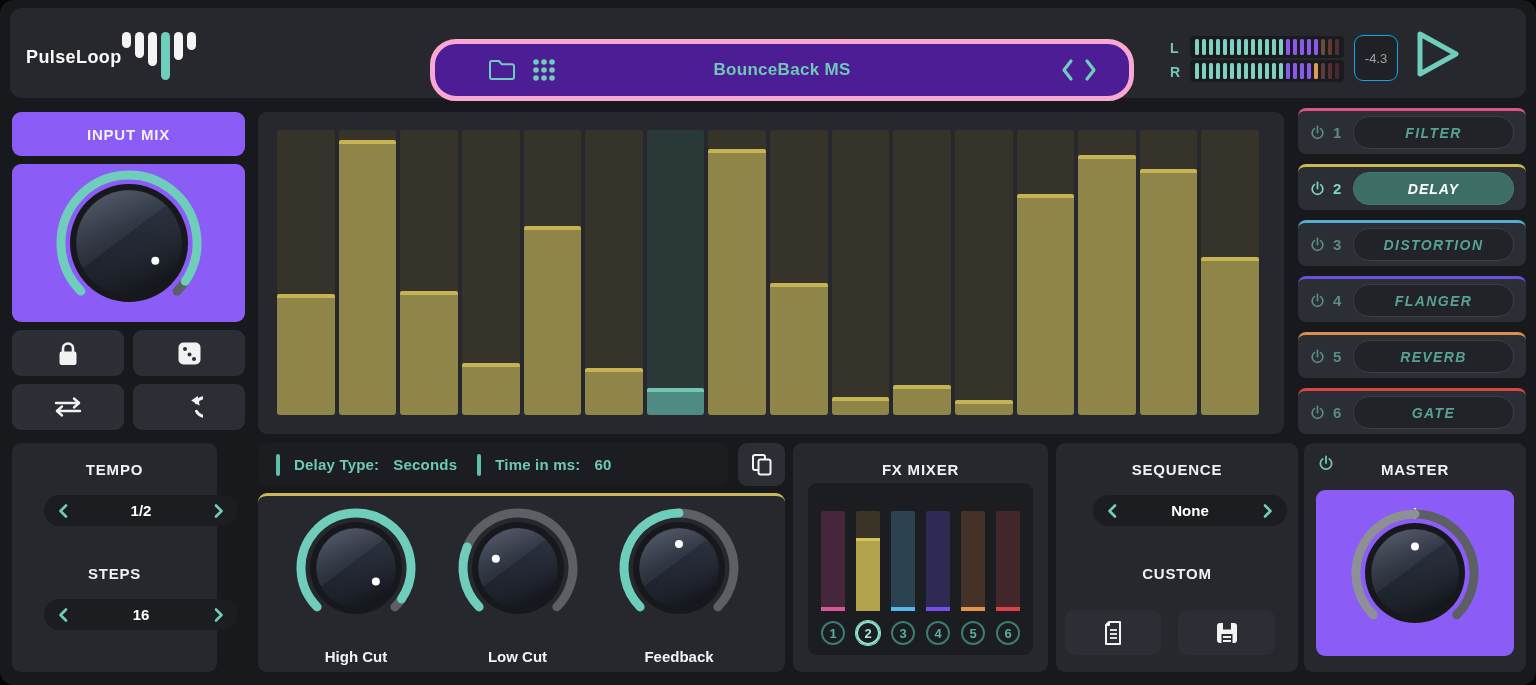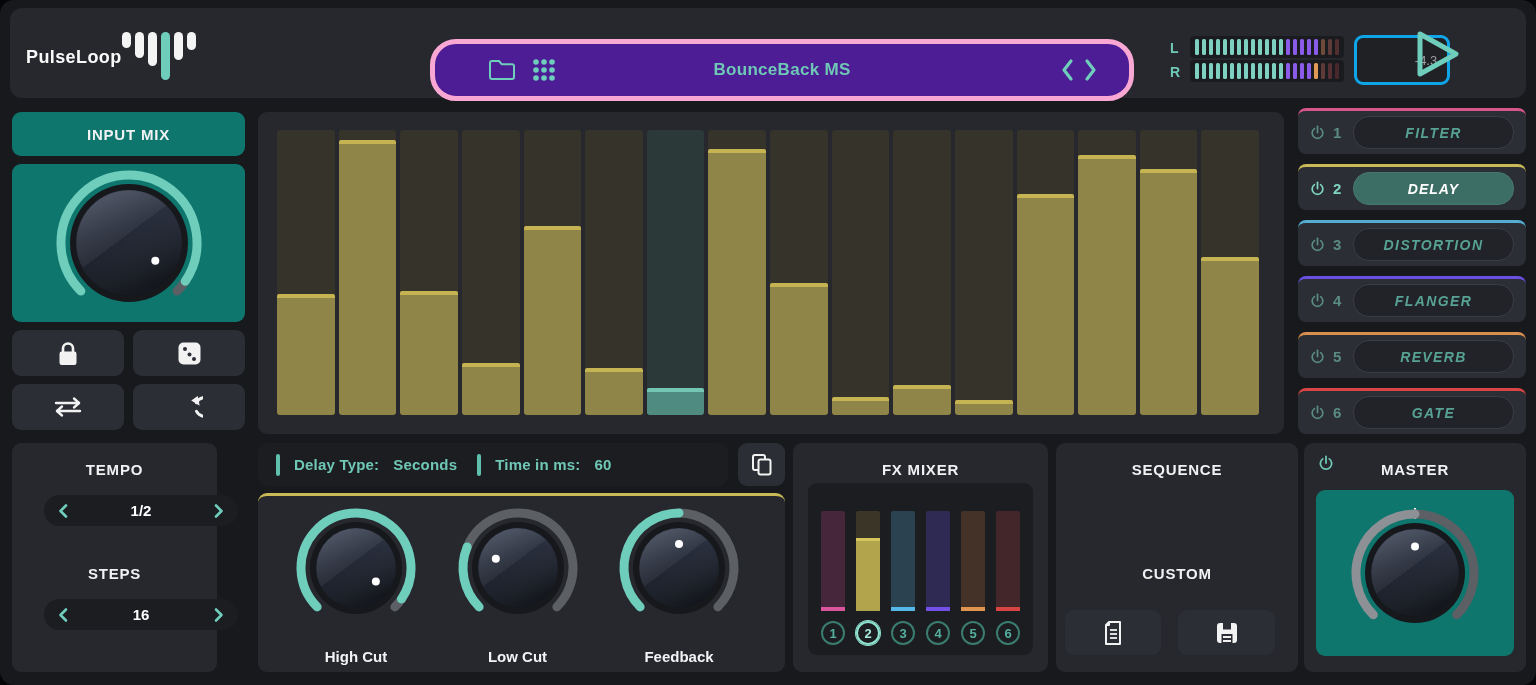--- a/index.html
+++ b/index.html
@@ -1,35 +1,35 @@
 <!DOCTYPE html>
 <html><head>
 <meta charset="utf-8">
 <style>
   html,body{margin:0;padding:0;background:#050607;font-family:"Liberation Sans",sans-serif;}
   .root{position:relative;width:1536px;height:685px;background:#17191d;border-radius:14px;overflow:hidden;}
   .abs{position:absolute;}
   .panel{position:absolute;background:#26282d;border-radius:9px;}
-  .card{position:absolute;background:#0f766e;border-radius:9px;}
+  .card{position:absolute;background:#8b5cf6;border-radius:9px;}
   .screen{background:#1b1d21;border-radius:9px;}
   .title{color:#f0f1f3;font-weight:bold;font-size:15px;letter-spacing:0.8px;text-align:center;}
   
   .header{position:absolute;left:10px;top:8px;width:1516px;height:90px;background:#26282d;border-radius:12px;}
   .logo-wrap{position:absolute;left:16px;top:6px;width:230px;height:80px;display:flex;flex-direction:row;align-items:center;}
   .logo-text{color:#fafafa;font-size:18px;font-weight:bold;letter-spacing:0.4px;margin-top:6px;}
   .logo-bars{display:flex;gap:4px;align-items:flex-start;margin-top:3px;}
   .logo-bars span{width:9px;background:#f4f4f4;border-radius:5px;display:block;}
   .preset-bar{position:absolute;left:420px;top:31px;width:694px;height:52px;background:#4c1d95;border:5px solid #f9a8d4;border-radius:26px;display:flex;align-items:center;}
   .preset-icons{display:flex;align-items:center;gap:14px;padding-left:52px;}
   .preset-name{position:absolute;left:0;right:0;text-align:center;color:#6fc7b6;font-size:17px;font-weight:bold;letter-spacing:0.3px;}
   .preset-chevrons{position:absolute;right:30px;display:flex;gap:6px;align-items:center;}
   .meter-label{position:absolute;color:#6fc7b6;font-weight:bold;font-size:14px;}
   .meter-row{position:absolute;display:flex;gap:3px;align-items:center;background:#191b1f;border-radius:4px;padding:3px 5px;height:16px;}
   .seg{width:4px;height:16px;border-radius:1.5px;display:block;}
-  .val-box{position:absolute;left:1342px;top:35px;width:42px;height:44px;background:#1f2125;border:3px solid #0ea5e9;border-radius:9px;color:#9fa1a5;font-size:13px;display:flex;align-items:center;justify-content:center;padding-left:48px;}
+  .val-box{position:absolute;left:1342px;top:35px;width:42px;height:44px;background:#1f2125;border:1px solid #0ea5e9;border-radius:9px;color:#9fa1a5;font-size:13px;display:flex;align-items:center;justify-content:center;}
   
   .selector{position:absolute;background:#1b1d21;border-radius:16px;height:31px;display:flex;align-items:center;justify-content:space-between;padding:0 13px;}
   .selector .val{color:#ffffff;font-weight:bold;font-size:15px;flex:1;text-align:center;}
   .sel-btn{display:flex;align-items:center;cursor:pointer;}
   
   .sq-btn{position:absolute;background:#2b2e34;border-radius:9px;display:flex;align-items:center;justify-content:center;}
   
   .seq-bars{position:absolute;left:19px;top:18px;right:25px;bottom:19px;display:flex;gap:4px;}
   .seq-col{flex:1;position:relative;background:#35332a;border-radius:3px;overflow:hidden;}
   .seq-col.active{background:#2b3a38;}
@@ -452,20 +452,33 @@
           <div class="mix-btn">3</div>
           <div class="mix-btn">4</div>
           <div class="mix-btn">5</div>
           <div class="mix-btn">6</div>
         </div>
     </div>
   </div>
 
   <div class="panel" style="left:1056px;top:443px;width:242px;height:229px;">
     <div class="title abs" style="left:0;right:0;top:18px;">SEQUENCE</div>
+    <div class="selector" style="left:37px;top:52px;width:168px;">
+      <span class="sel-btn">
+          <svg width="12" height="16" viewBox="0 0 12 16">
+            <polyline points="9,2.5 3.5,8 9,13.5" fill="none" stroke="#6fcdbb" stroke-width="2.6" stroke-linecap="round" stroke-linejoin="round"></polyline>
+          </svg>
+        </span>
+      <span class="val">None</span>
+      <span class="sel-btn">
+          <svg width="12" height="16" viewBox="0 0 12 16">
+            <polyline points="3,2.5 8.5,8 3,13.5" fill="none" stroke="#6fcdbb" stroke-width="2.6" stroke-linecap="round" stroke-linejoin="round"></polyline>
+          </svg>
+        </span>
+    </div>
     <div class="title abs" style="left:0;right:0;top:122px;">CUSTOM</div>
     <div class="sq-btn" style="left:9px;top:167px;width:96px;height:45px;">
       <span style="display:flex;">
         <svg width="22" height="26" viewBox="0 0 22 26">
             <path d="M7 2 H18 V24 H4 V5 Z" fill="none" stroke="#f2f2f2" stroke-width="2" stroke-linejoin="round"></path>
             <path d="M7 2 V5 H4" fill="none" stroke="#f2f2f2" stroke-width="2" stroke-linejoin="round"></path>
             <g stroke="#f2f2f2" stroke-width="1.8">
               <line x1="8" y1="10" x2="15" y2="10"></line>
               <line x1="8" y1="14" x2="15" y2="14"></line>
               <line x1="8" y1="18" x2="15" y2="18"></line>

